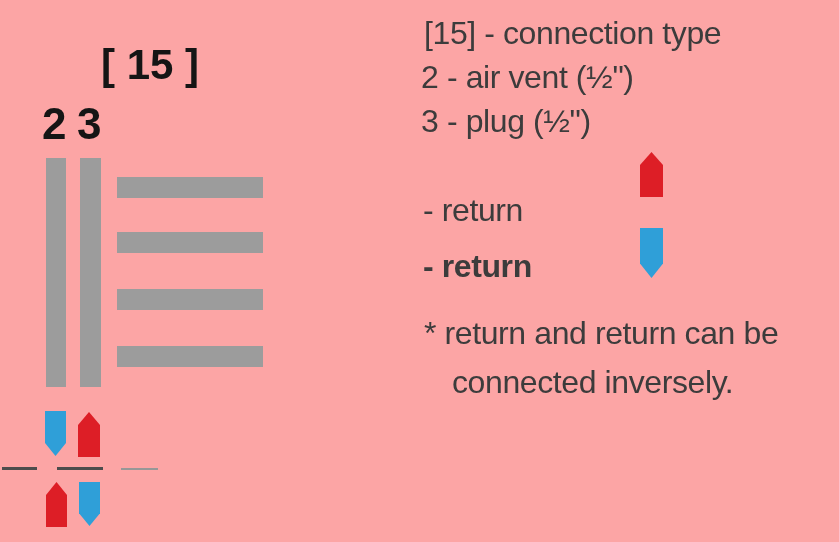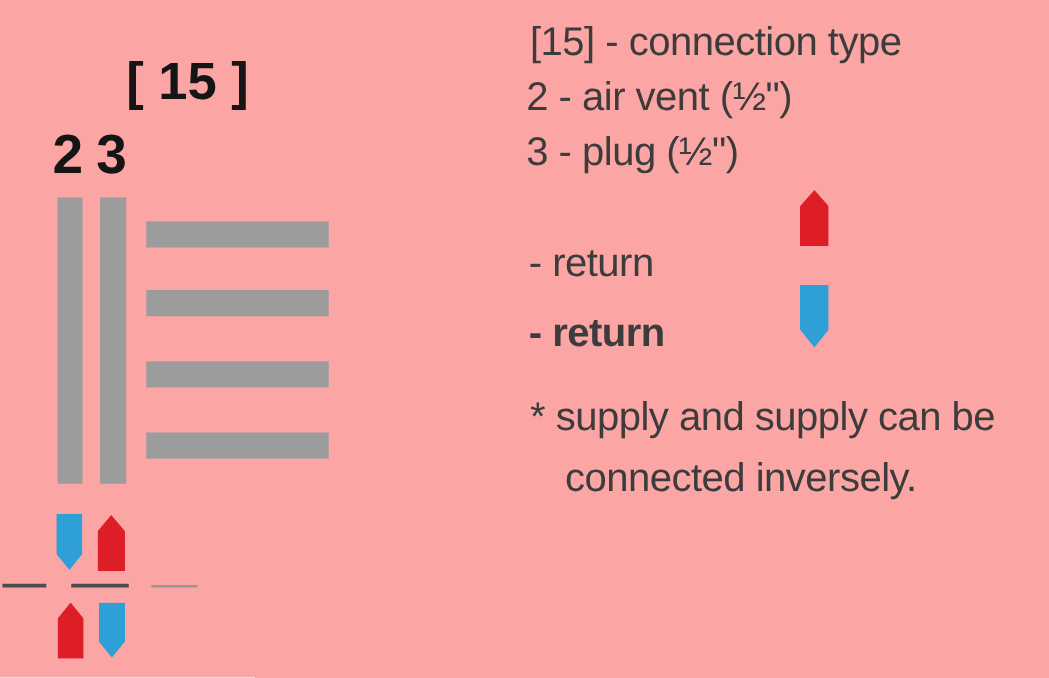--- a/index.html
+++ b/index.html
@@ -81,18 +81,18 @@
     <div class="legend-text" style="left:421px; top:103px;">3 - plug (½")</div>
 
     <div class="arrow arrow-up supply-fill" style="left:640px; top:152px; width:23px; height:45px;"></div>
 
     <div class="legend-text" style="left:423px; top:192px;">- return</div>
 
     <div class="arrow arrow-down return-fill" style="left:640px; top:228px; width:23px; height:50px;"></div>
 
     <div class="legend-text" style="left:423px; top:248px;font-weight:bold;">- return</div>
 
-    <div class="legend-text" style="left:424px; top:315px;">* supply and supply can be</div>
+    <div class="legend-text" style="left:424px; top:315px;">* return and return can be</div>
 
     <div class="legend-text" style="left:452px; top:364px;text-align:right;">connected inversely.</div>
   </div>
 
 </div>
 
 </body></html>

